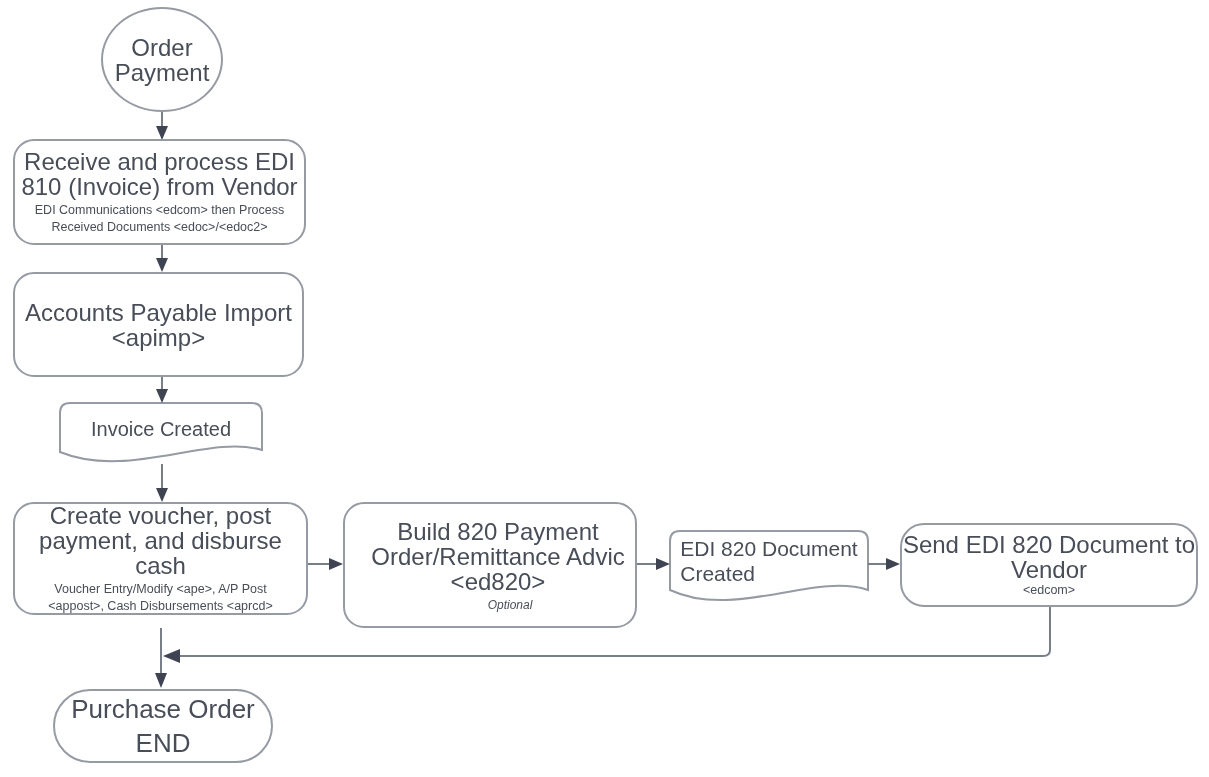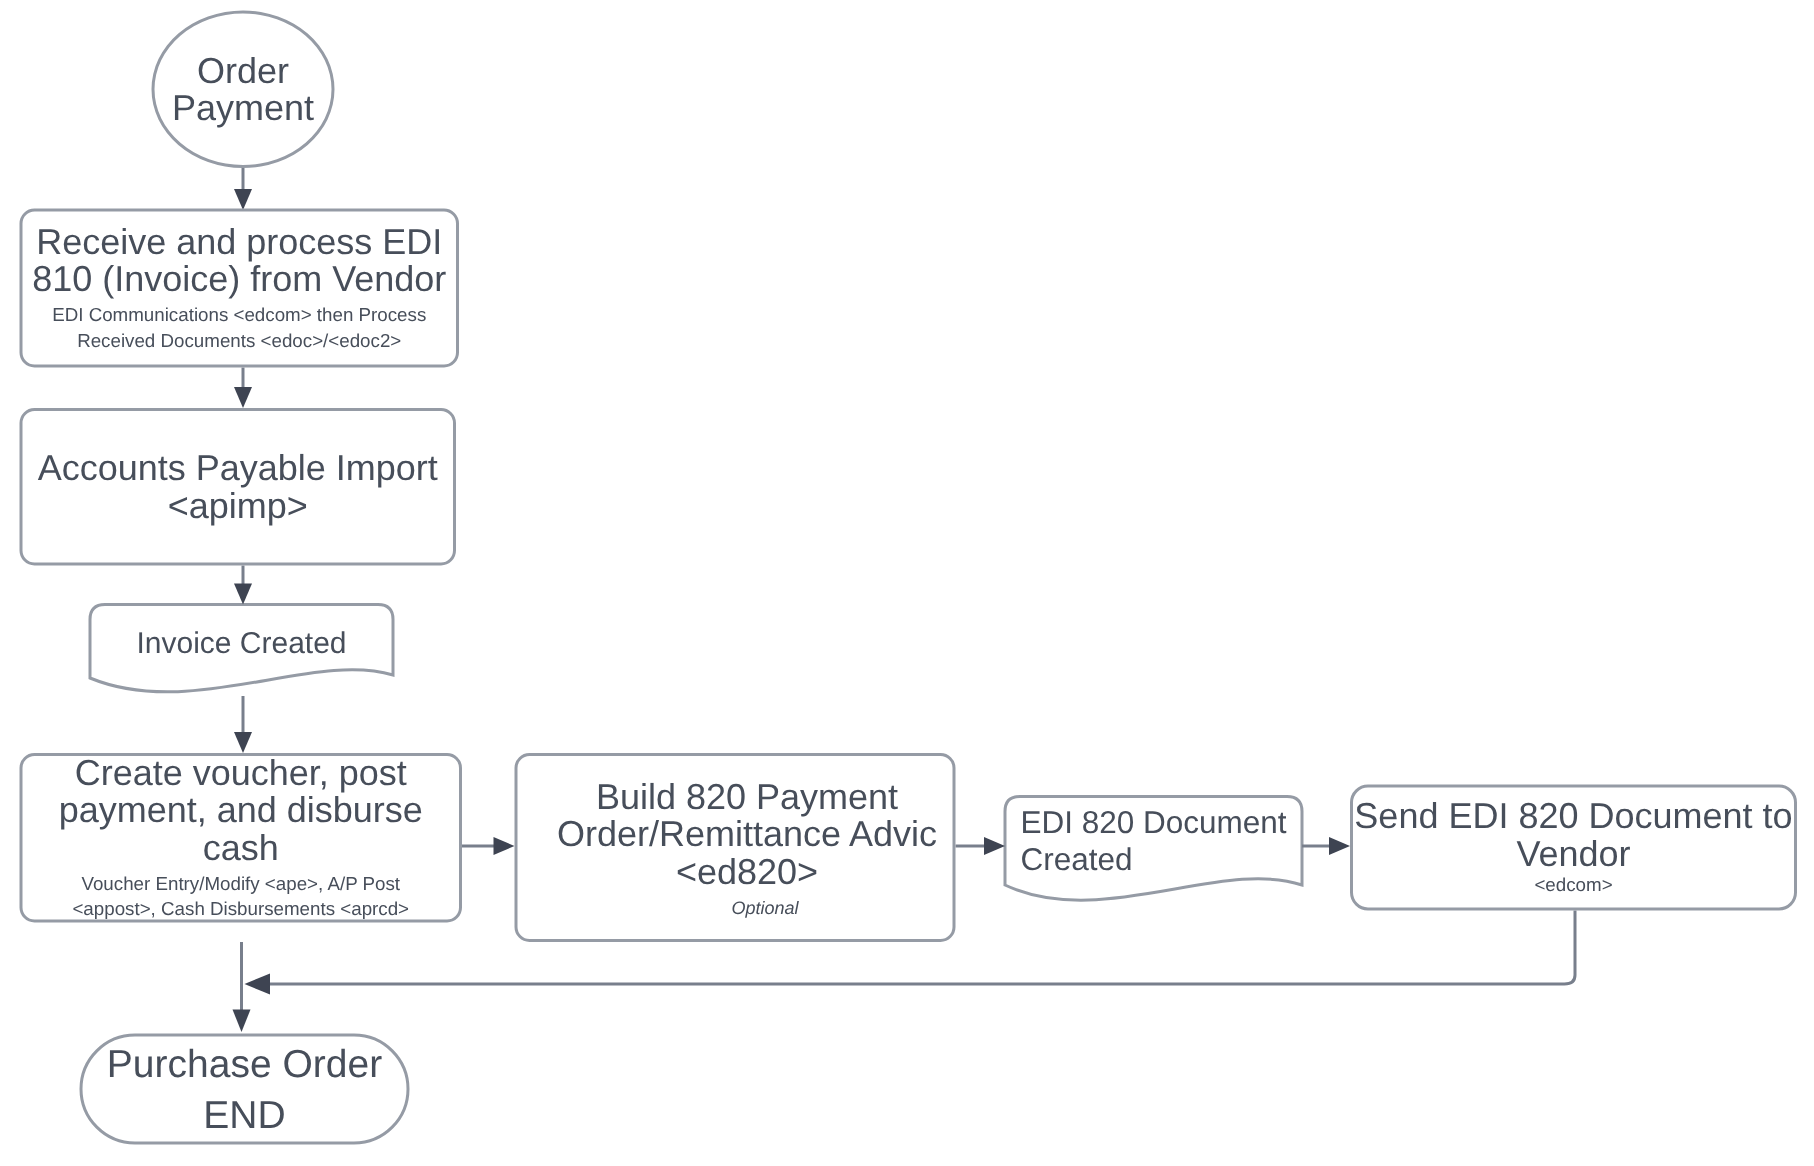--- a/index.html
+++ b/index.html
@@ -12,21 +12,21 @@
   .canvas{
     position:relative;width:1209px;height:777px;background:#ffffff;
     font-family:"Liberation Sans", sans-serif;color:var(--text);overflow:hidden;
   }
   .wires{position:absolute;left:0;top:0;}
   .node{
     position:absolute;box-sizing:border-box;border:2px solid var(--border);
     display:flex;flex-direction:column;align-items:center;justify-content:center;
     text-align:center;background:transparent;
   }
-  .process{border-radius:10px;}
+  .process{border-radius:21px;}
   .ellipse{border-radius:50%;}
   .terminator{border-radius:37px;}
   .label{font-size:24px;line-height:25px;white-space:pre-line;}
   .sublabel{font-size:12.5px;line-height:17px;white-space:pre-line;margin-top:3px;}
   .note{font-size:12px;font-style:italic;margin-top:4px;margin-left:24px;}
   .doc-label{
     position:absolute;display:flex;flex-direction:column;align-items:center;
     justify-content:center;text-align:left;
   }
   .doc-label .label{font-size:20px;}
@@ -103,21 +103,21 @@
 Order/Remittance Advic
 &lt;ed820&gt;</div>
     <div class="note">Optional</div>
   </div>
 
   <div class="doc-label" style="left:670px;top:533px;width:198px;height:56px;">
     <div class="label" style="font-size:21px;">EDI 820 Document
 Created</div>
   </div>
 
-  <div class="node process" style="left:900px;top:523px;width:298px;height:84px;border-radius:12px;">
+  <div class="node process" style="left:900px;top:523px;width:298px;height:84px;border-radius:24px;">
     <div class="label">Send EDI 820 Document to
 Vendor</div>
     <div class="sublabel" style="margin-top:0;">&lt;edcom&gt;</div>
   </div>
 
   <div class="node terminator" style="left:53px;top:689px;width:220px;height:74px;">
     <div class="label">Purchase Order
 END</div>
   </div>
 

